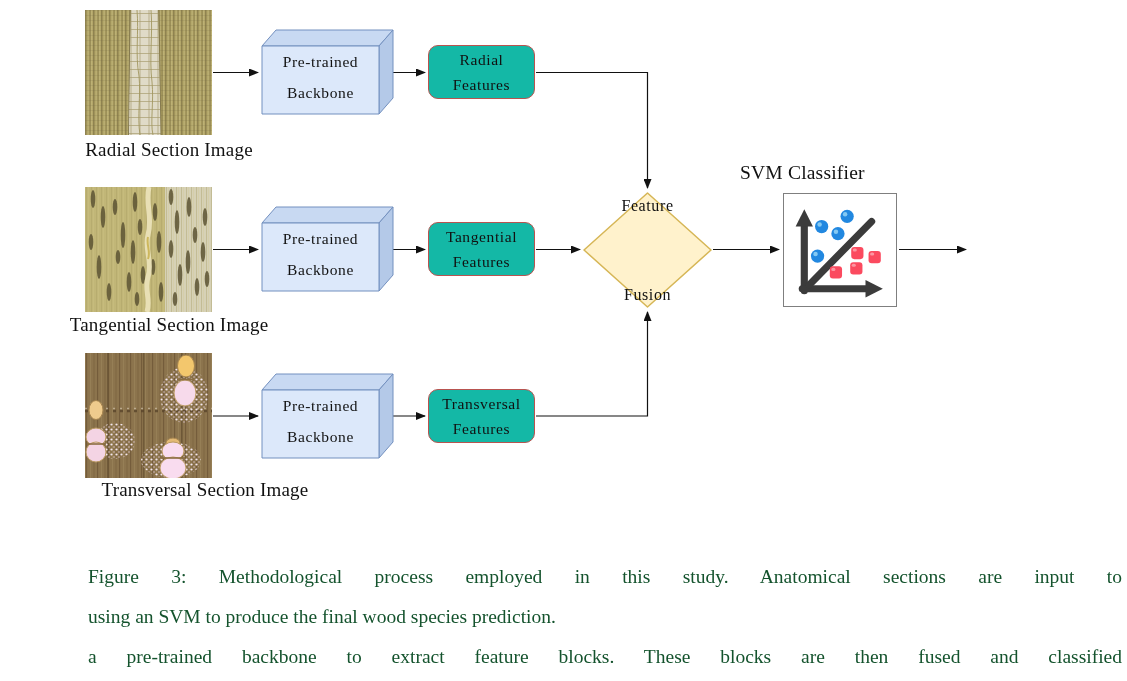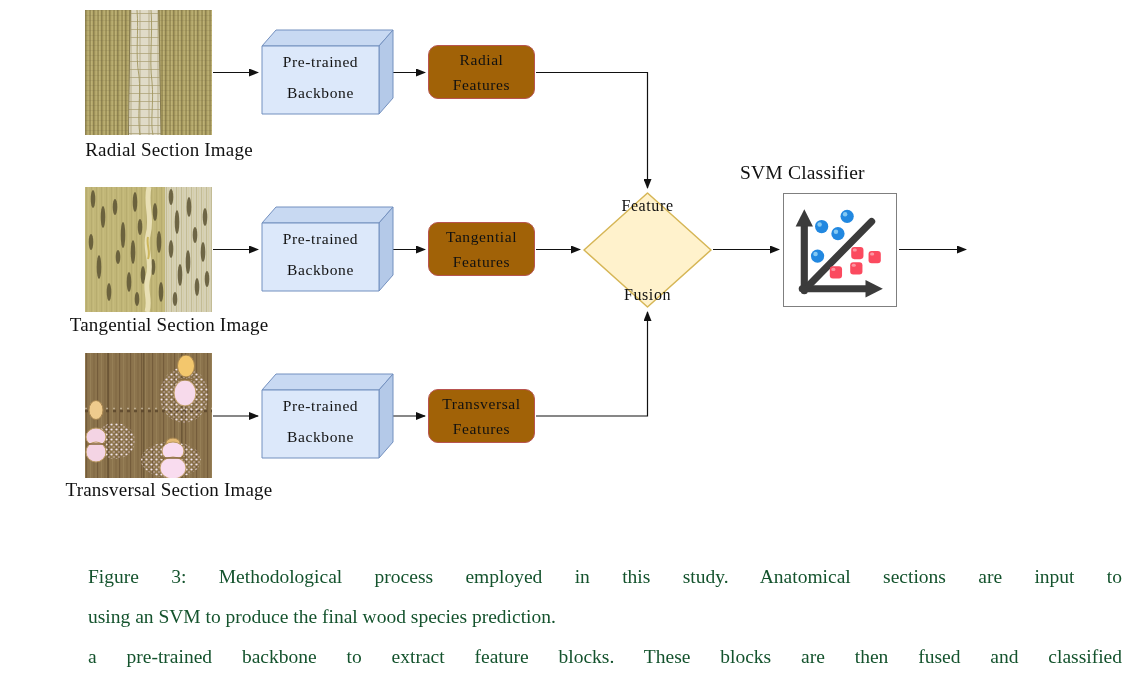--- a/index.html
+++ b/index.html
@@ -20,21 +20,21 @@
   
   .backbone{position:absolute;width:133px;height:86px;}
   .backbone .box-text{
     position:absolute;left:1px;top:17px;width:117px;height:68px;
     display:flex;flex-direction:column;align-items:center;
     font-size:15.5px;line-height:31px;letter-spacing:.6px;color:#111;
   }
   
   .features{
     position:absolute;width:107px;height:54px;box-sizing:border-box;
-    background:#a16207;border:1.4px solid #b85450;border-radius:10px;
+    background:#14b8a6;border:1.4px solid #b85450;border-radius:10px;
     display:flex;flex-direction:column;justify-content:center;align-items:center;
     font-size:15.5px;line-height:25px;letter-spacing:.6px;color:#111;
   }
   
   .diamond{position:absolute;left:583px;top:192px;width:129px;height:116px;}
   .diamond .box-text{
     position:absolute;inset:0;display:flex;flex-direction:column;justify-content:space-between;align-items:center;
     font-size:16px;line-height:27px;letter-spacing:.6px;color:#111;
   }
   
@@ -230,21 +230,21 @@
         <ellipse cx="11" cy="84" rx="10" ry="9" fill="#f4d4e4" stroke="#bb9a62"></ellipse>
         <ellipse cx="11" cy="99" rx="10" ry="10" fill="#f4d4e4" stroke="#bb9a62"></ellipse>
         <line x1="2" y1="91" x2="21" y2="91" stroke="#8b6d42" stroke-width="1.6"></line>
         <ellipse cx="88" cy="90" rx="7" ry="5" fill="#eec27a" stroke="#a5834e" opacity="0.9"></ellipse>
         <ellipse cx="88" cy="98" rx="11" ry="9" fill="#f9dcef" stroke="#bb9a62"></ellipse>
         <ellipse cx="88" cy="115" rx="13" ry="11" fill="#f9dcef" stroke="#bb9a62"></ellipse>
         <line x1="76" y1="105" x2="100" y2="105" stroke="#8b6d42" stroke-width="1.6"></line>
       </g>
     </svg>
   </div>
-  <div class="img-label" style="top:479px;">Transversal Section Image</div>
+  <div class="img-label" style="top:479px;margin-left:36px;">Transversal Section Image</div>
 
   <div class="backbone" style="left:261px;top:373px;">
     <svg width="133" height="86" viewBox="0 0 133 86">
       <g stroke="#7390bf" stroke-width="1" stroke-linejoin="round">
         <polygon points="1,17 15,1 132,1 118,17" fill="#c8d9f2"></polygon>
         <polygon points="118,17 132,1 132,69 118,85" fill="#b4c9e8"></polygon>
         <rect x="1" y="17" width="117" height="68" fill="#dce8fa"></rect>
       </g>
     </svg>
     <div class="box-text">

